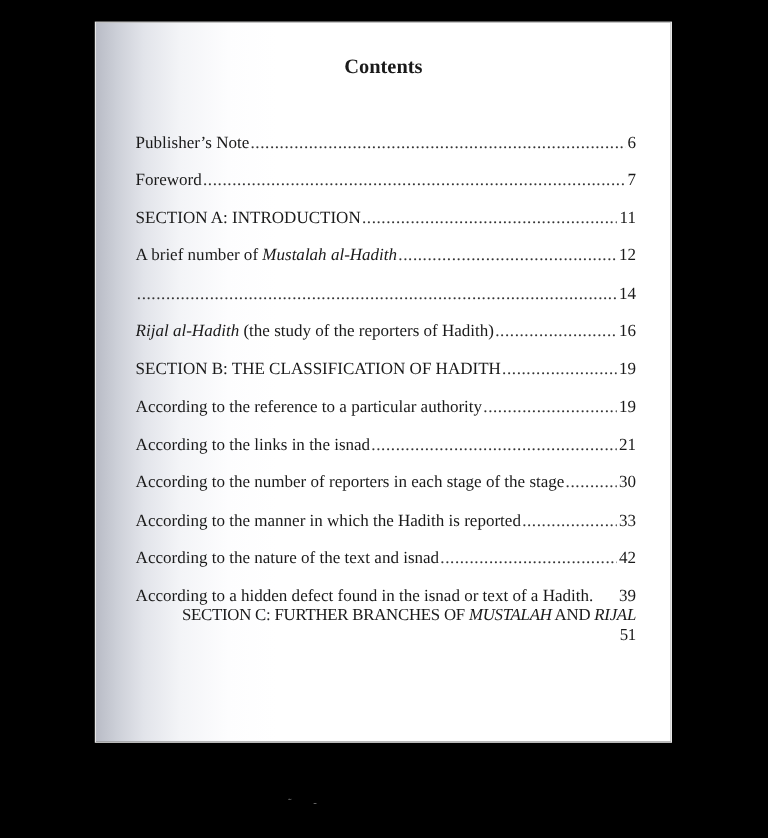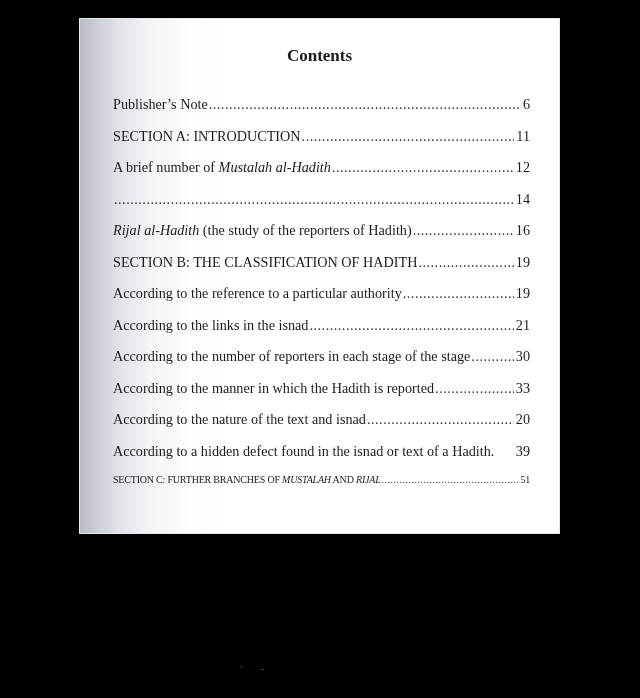--- a/index.html
+++ b/index.html
@@ -8,21 +8,21 @@
     background: #000;
     width: 640px;
     height: 698px;
     overflow: hidden;
   }
   .page {
     position: absolute;
     left: 79px;
     top: 18px;
     width: 481px;
-    height: 516px;
+    height: 601px;
     background: linear-gradient(to right,
       #b9bcc6 0px, #cdd0d8 18px, #e2e4ea 40px, #f3f4f7 70px, #fdfdfe 110px, #ffffff 150px, #ffffff 100%);
     border: 1px solid #e8e8e8;
     box-sizing: border-box;
   }
   .title {
     position: absolute;
     left: 0;
     width: 100%;
     top: 27px;
@@ -36,61 +36,66 @@
     position: absolute;
     left: 33px;
     top: 77px;
     width: 417px;
     margin: 0;
     padding: 0;
     list-style: none;
   }
   .toc li {
     display: flex;
-    align-items: flex-start;
+    align-items: flex-end;
     height: 31.5px;
     font-family: "Liberation Serif", serif;
     font-size: 14.2px;
     color: #1a1a1a;
     white-space: nowrap;
     overflow: hidden;
   }
   .toc .label { flex: 0 0 auto; }
   .toc .label i { }
   .toc .leader {
     flex: 1 1 auto;
     overflow: hidden;
     margin: 0 2px 0 1px;
     letter-spacing: 0.5px;
     color: #333;
   }
   .toc .leader::before {
     content: "..............................................................................................................................................................................";
   }
   .toc .pg { flex: 0 0 auto; text-align: right; }
-  .toc li.tight { font-size: 10px; letter-spacing: -0.2px; }
+  .toc li.tight { font-size: 14px; letter-spacing: -0.2px; flex-direction: column; }
   .specks {
     position: absolute;
     top: 645px;
     left: 160px;
     font-family: "Liberation Serif", serif;
     font-size: 9px;
     color: #777;
   }
 </style>
 </head>
 <body>
 
 <div class="page">
   <div class="title">Contents</div>
   <ul class="toc" id="toc">
       <li>
         <span class="label"><span>Publisher’s Note</span></span>
         <span class="leader"></span>
         <span class="pg">6</span>
+      </li>
+      <li>
+        <span class="label"><span>Foreword</span></span>
+        <span class="leader"></span>
+        <span class="pg">7</span>
       </li>
       <li>
         <span class="label"><span>SECTION A: INTRODUCTION</span></span>
         <span class="leader"></span>
         <span class="pg">11</span>
       </li>
       <li>
         <span class="label"><span>A brief number of </span><i>Mustalah al-Hadith</i></span>
         <span class="leader"></span>
         <span class="pg">12</span>
@@ -125,21 +130,21 @@
         <span class="pg">30</span>
       </li>
       <li>
         <span class="label"><span>According to the manner in which the Hadith is reported</span></span>
         <span class="leader"></span>
         <span class="pg">33</span>
       </li>
       <li>
         <span class="label"><span>According to the nature of the text and isnad</span></span>
         <span class="leader"></span>
-        <span class="pg">20</span>
+        <span class="pg">42</span>
       </li>
       <li>
         <span class="label"><span>According to a hidden defect found in the isnad or text of a Hadith.</span></span>
         <span class="leader" style="visibility: hidden; flex: 1 1 auto;"></span>
         <span class="pg">39</span>
       </li>
       <li class="tight">
         <span class="label"><span>SECTION C: FURTHER BRANCHES OF </span><i>MUSTALAH</i><span> AND </span><i>RIJAL</i></span>
         <span class="leader"></span>
         <span class="pg">51</span>

